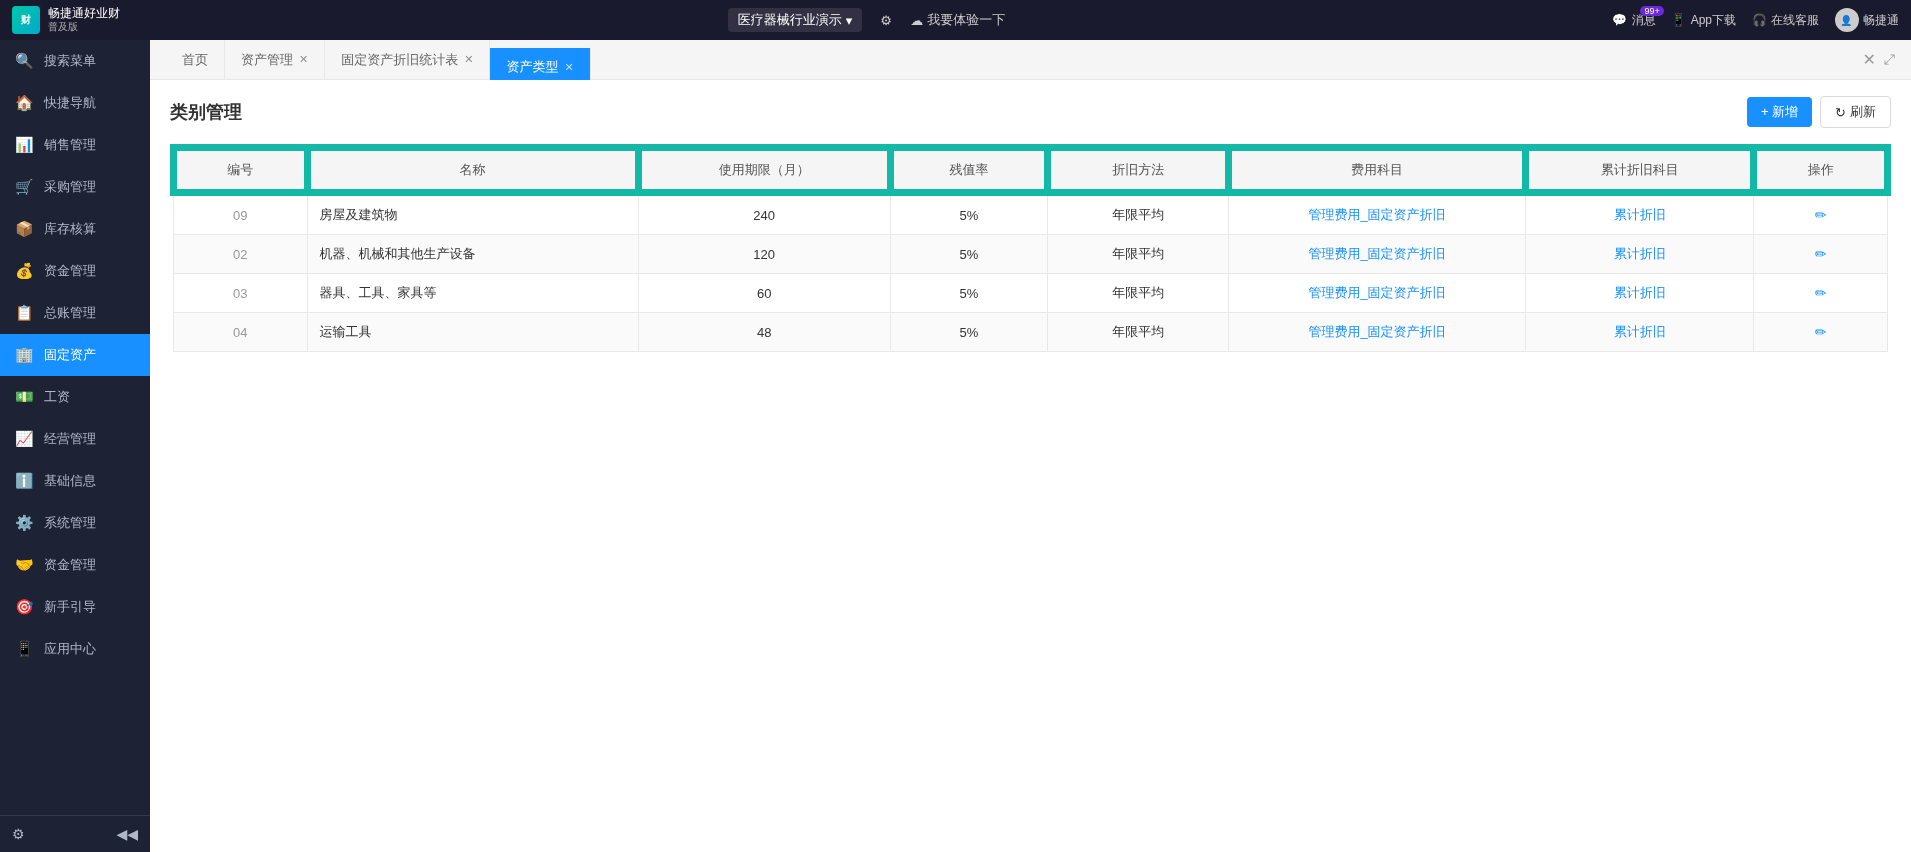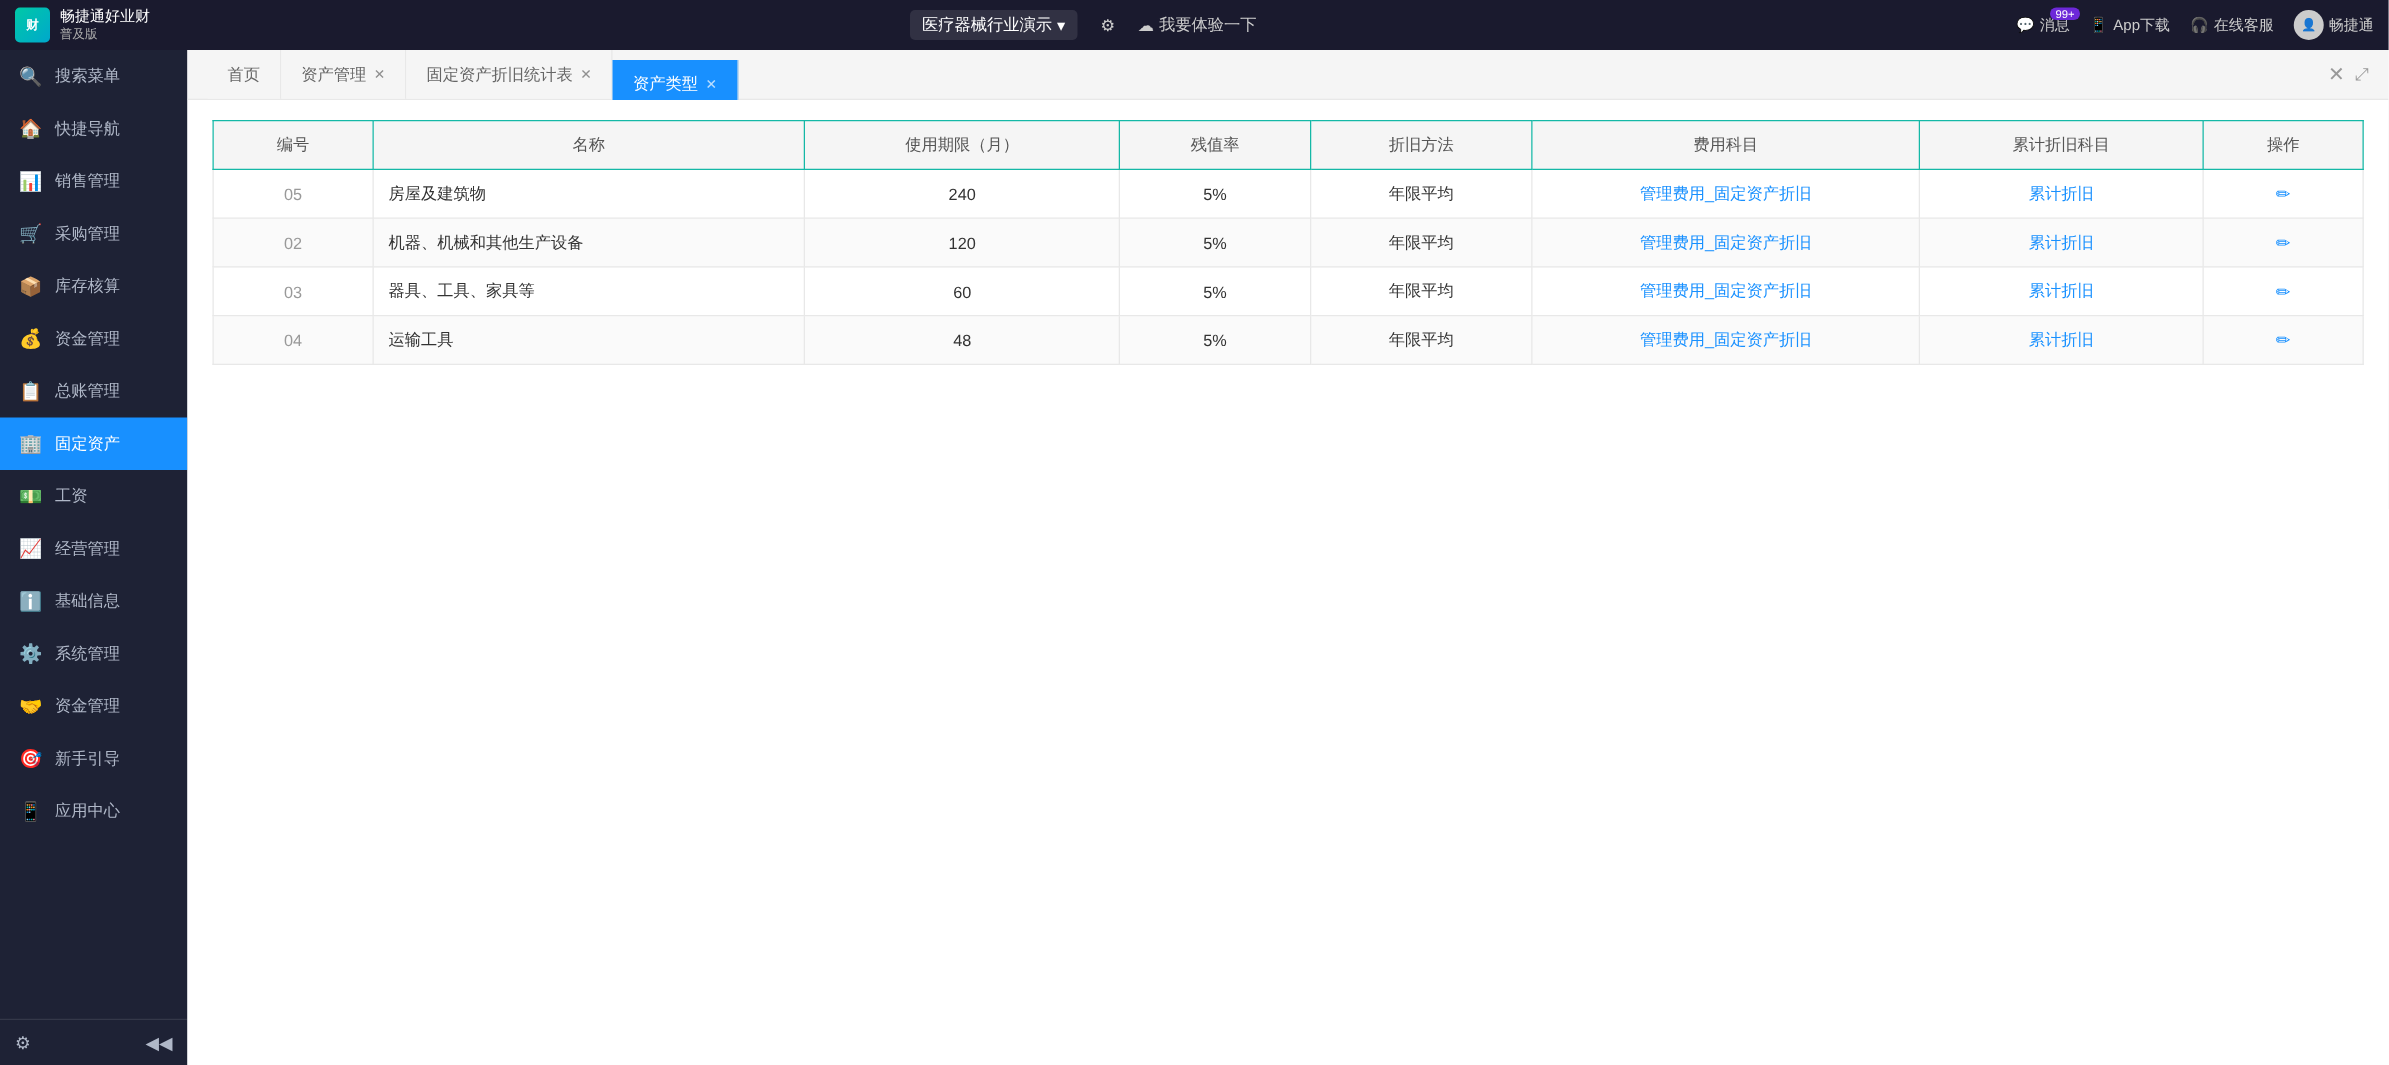--- a/index.html
+++ b/index.html
@@ -269,21 +269,21 @@
     .data-table {
       width: 100%;
       border-collapse: collapse;
       font-size: 13px;
     }
     .data-table th {
       background: #f5f5f5;
       color: #555;
       padding: 10px 20px;
       text-align: center;
-      border: 1px solid #14b8a6;
+      border: 7px solid #14b8a6;
       font-weight: 500;
     }
     .data-table td {
       padding: 10px 12px;
       border: 1px solid #e8e8e8;
       text-align: center;
       color: #333;
     }
     .data-table tr:nth-child(even) td { background: #fafafa; }
     .data-table td:nth-child(1) { color: #999; }
@@ -428,37 +428,47 @@
         </div>
       </div>
       <div class="tabs-right">
         <span style="cursor:pointer; font-size:16px; color:#999;">✕</span>
         <span style="cursor:pointer; font-size:14px; color:#999;">⤢</span>
       </div>
     </div>
 
     <div class="page-content">
 
+      <div class="page-header">
+        <h2 class="page-title">类别管理</h2>
+        <div class="page-actions">
+          <button class="btn-primary">+ 新增</button>
+          <button class="btn-default">
+            <span>↻</span>
+            <span>刷新</span>
+          </button>
+        </div>
+      </div>
 
       <table class="data-table">
         <thead>
           <tr>
             <th>编号</th>
             <th>名称</th>
             <th>使用期限（月）</th>
             <th>残值率</th>
             <th>折旧方法</th>
             <th>费用科目</th>
             <th>累计折旧科目</th>
             <th>操作</th>
           </tr>
         </thead>
         <tbody id="table-body">
         <tr>
-      <td>05</td>
+      <td>09</td>
       <td>房屋及建筑物</td>
       <td>240</td>
       <td>5%</td>
       <td>年限平均</td>
       <td>
         <span class="link-text">管理费用_固定资产折旧</span>
       </td>
       <td>
         <span class="link-text">累计折旧</span>
       </td>

